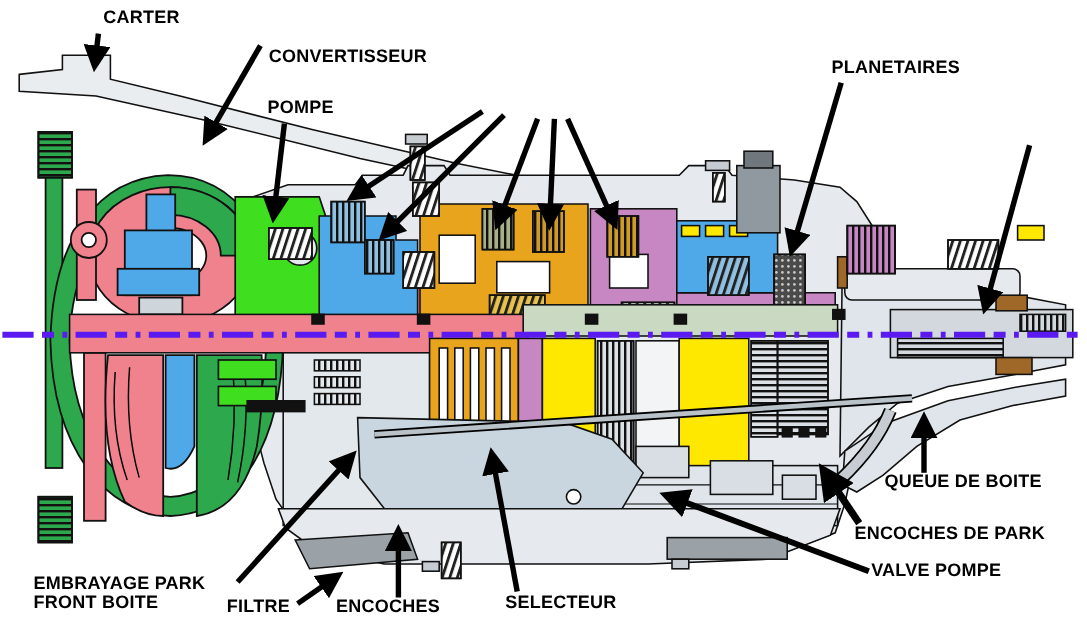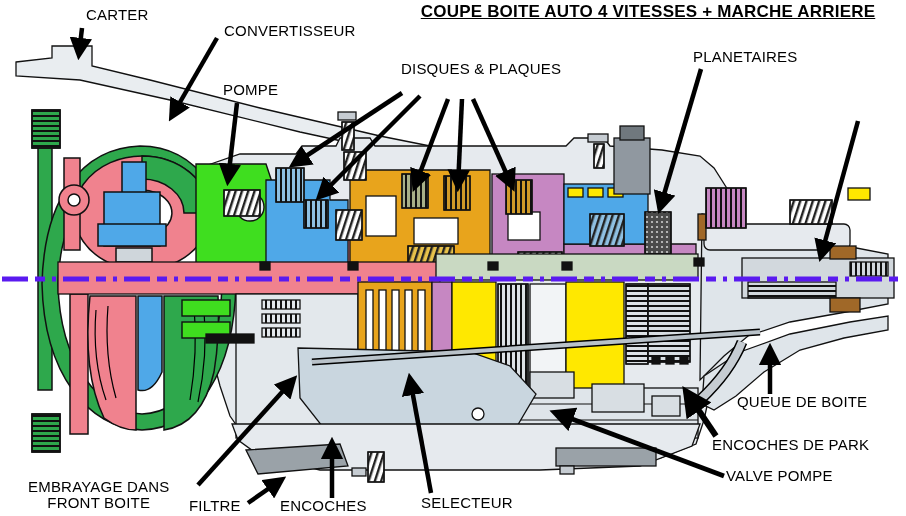--- a/index.html
+++ b/index.html
@@ -1,20 +1,20 @@
 <!DOCTYPE html>
 <html><head>
 <meta charset="utf-8">
 <style>
   html,body{margin:0;padding:0;background:#fff;}
   .stage{position:relative;width:906px;height:516px;background:#fff;overflow:hidden;
          font-family:"Liberation Sans",sans-serif;}
   .stage svg{position:absolute;left:0;top:0;}
-  .lbl{position:absolute;font-weight:normal;font-size:15px;line-height:16px;color:#000;
-       white-space:pre;letter-spacing:.2px;text-align:center;}
+  .lbl{position:absolute;font-weight:bold;font-size:15px;line-height:16px;color:#000;
+       white-space:pre;letter-spacing:.2px;}
   .title{position:absolute;font-weight:bold;font-size:17px;color:#000;text-align:center;
          text-decoration:underline;letter-spacing:.2px;width:500px;}
   svg .ln{fill:none;stroke:#000;}
 </style>
 </head>
 <body>
 
 <div class="stage">
 
 <svg width="906" height="516" viewBox="0 0 906 516">
@@ -238,28 +238,27 @@
     <path d="M198,485 L293,380" marker-end="url(#ah)"></path>
     <path d="M248,503 L281,480" marker-end="url(#ah)"></path>
     <path d="M332,498 L332,443" marker-end="url(#ah)"></path>
     <path d="M431,493 L410,379" marker-end="url(#ah)"></path>
     <path d="M716,436 L687,393" stroke-width="6" marker-end="url(#ah)"></path>
     <path d="M724,476 L556,413" stroke-width="5" marker-end="url(#ah)"></path>
     <path d="M770,394 L770,349" marker-end="url(#ah)"></path>
   </g>
 </svg>
 
-<div class="title" style="left:398px;top:2px">COUPE BOITE AUTO 4 VITESSES + MARCHE ARRIERE</div>
 
 <div class="lbl" style="left:86px;top:7px">CARTER</div>
-<div class="lbl" style="left:224px;top:23px">CONVERTISSEUR</div>
+<div class="lbl" style="left:224px;top:40px">CONVERTISSEUR</div>
 <div class="lbl" style="left:223px;top:82px">POMPE</div>
-<div class="lbl" style="left:401px;top:61px"><span>DISQUES &amp; PLAQUES</span><br></div>
+<div class="lbl" style="left:401px;top:61px"><br></div>
 <div class="lbl" style="left:693px;top:49px">PLANETAIRES</div>
-<div class="lbl" style="left:28px;top:479px"><span>EMBRAYAGE DANS</span><br><span>FRONT BOITE</span></div>
+<div class="lbl" style="left:28px;top:479px"><span>EMBRAYAGE PARK</span><br><span>FRONT BOITE</span></div>
 <div class="lbl" style="left:189px;top:498px">FILTRE</div>
 <div class="lbl" style="left:280px;top:498px">ENCOCHES</div>
 <div class="lbl" style="left:421px;top:495px">SELECTEUR</div>
 <div class="lbl" style="left:712px;top:437px">ENCOCHES DE PARK</div>
 <div class="lbl" style="left:726px;top:468px">VALVE POMPE</div>
 <div class="lbl" style="left:737px;top:394px">QUEUE DE BOITE</div>
 
 </div>
 
 </body></html>

